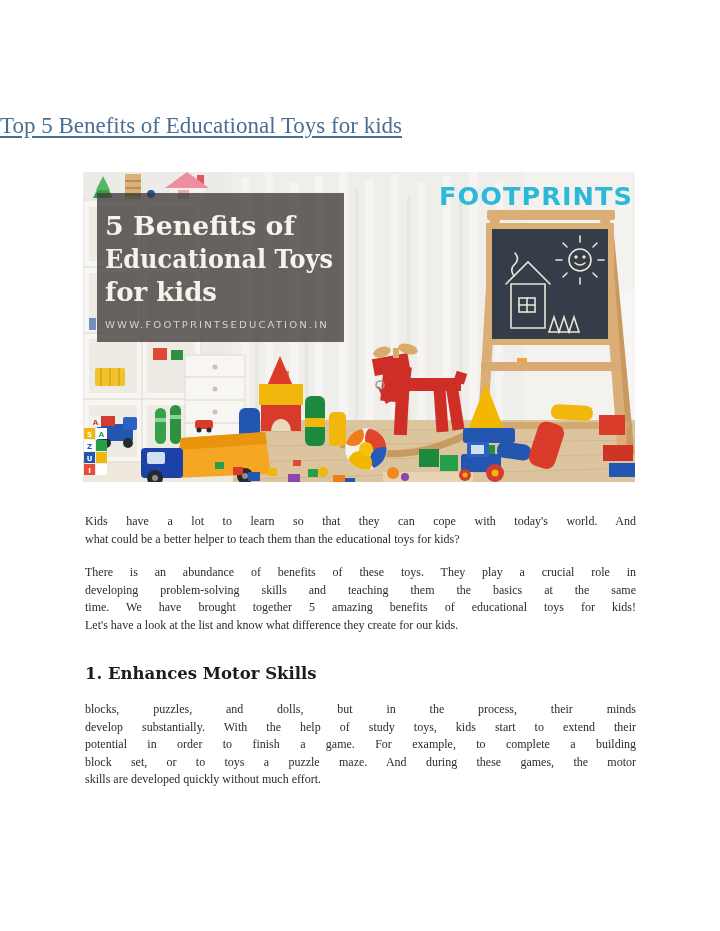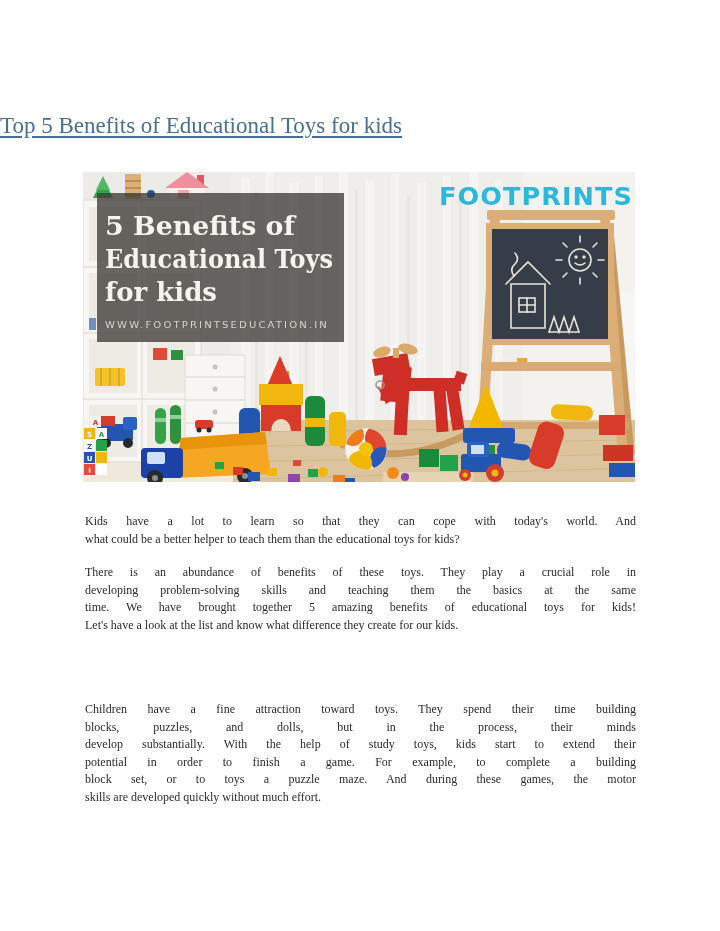--- a/index.html
+++ b/index.html
@@ -331,23 +331,23 @@
     <div class="line last">what could be a better helper to teach them than the educational toys for kids?</div>
   </div>
 
   <div class="para p2">
     <div class="line">There is an abundance of benefits of these toys. They play a crucial role in</div>
     <div class="line">developing problem-solving skills and teaching them the basics at the same</div>
     <div class="line">time. We have brought together 5 amazing benefits of educational toys for kids!</div>
     <div class="line last">Let's have a look at the list and know what difference they create for our kids.</div>
   </div>
 
+  <h2 class="section-heading">1. Enhances Motor Skills</h2>
 
   <div class="para p3">
-    <div class="line">Children have a fine attraction toward toys. They spend their time building</div>
     <div class="line">blocks, puzzles, and dolls, but in the process, their minds</div>
     <div class="line">develop substantially. With the help of study toys, kids start to extend their</div>
     <div class="line">potential in order to finish a game. For example, to complete a building</div>
     <div class="line">block set, or to toys a puzzle maze. And during these games, the motor</div>
     <div class="line last">skills are developed quickly without much effort.</div>
   </div>
 
 </div>
 
 </body></html>

